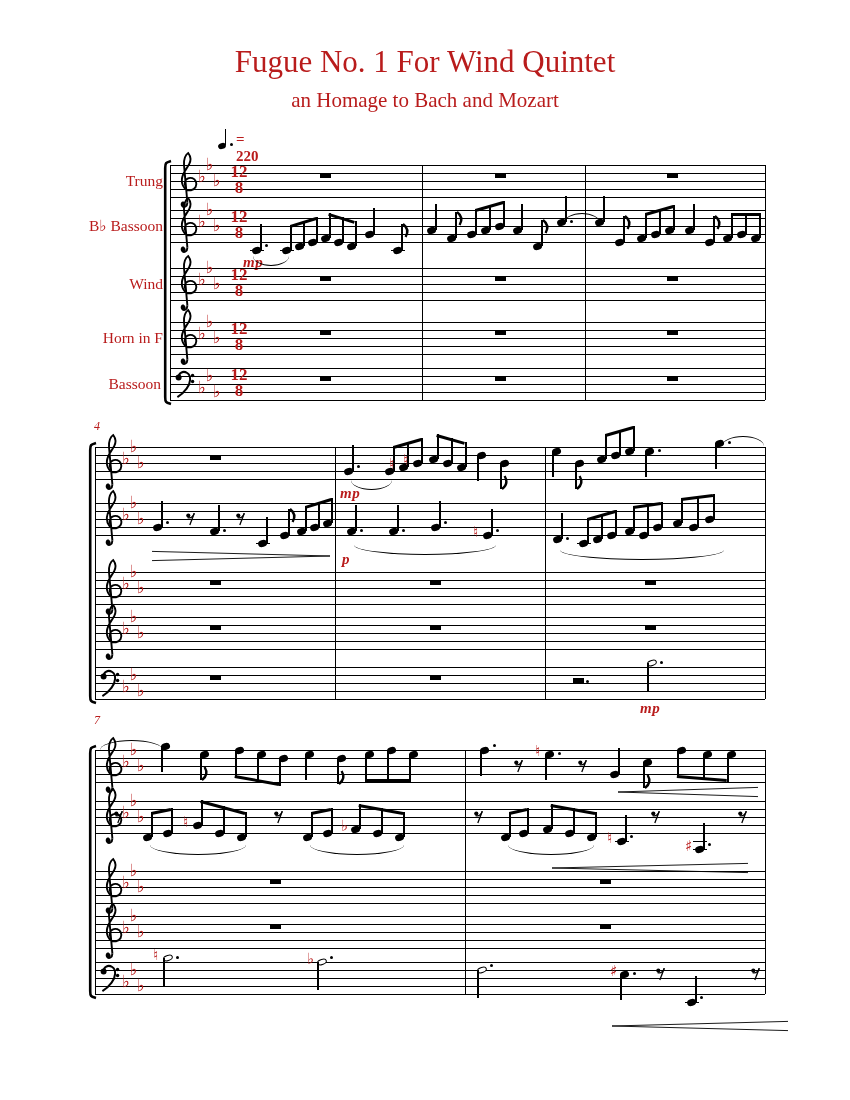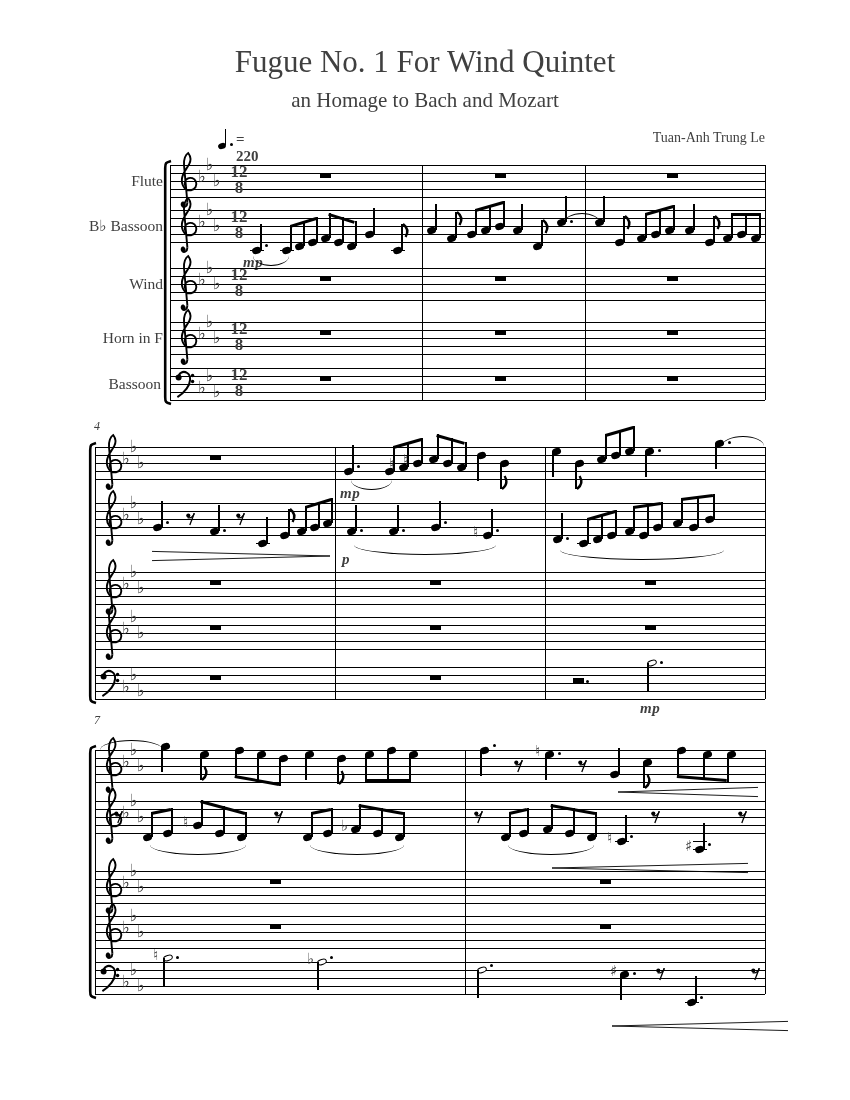--- a/index.html
+++ b/index.html
@@ -1,37 +1,36 @@
 <!DOCTYPE html>
 <html><head>
 <meta charset="utf-8">
 <style>
   html,body{margin:0;padding:0;background:#e8e8e8;}
   #page{position:relative;width:850px;height:1100px;background:#ffffff;overflow:hidden;
-        font-family:"Liberation Serif","DejaVu Serif",serif;color:#404040;}
+        font-family:"Liberation Serif","DejaVu Serif",serif;color:#b91c1c;}
   .abs{position:absolute;}
   #title{top:44px;left:0;width:850px;text-align:center;font-size:31px;}
   #subtitle{top:88px;left:0;width:850px;text-align:center;font-size:21px;}
   #composer{top:130px;left:465px;width:300px;text-align:right;font-size:14px;}
   #tempo-text{top:131px;left:236px;font-size:15px;font-weight:bold;}
   .dyn{font-style:italic;font-weight:bold;font-size:15px;letter-spacing:.5px;}
   .acc{font-family:"DejaVu Sans",sans-serif;font-size:15px;line-height:15px;}
   .ks{font-family:"DejaVu Sans",sans-serif;font-size:17px;line-height:15px;}
   .ts{font-weight:bold;font-size:17px;line-height:16px;width:26px;text-align:center;}
   .ilabel{text-align:right;font-size:15.5px;}
   .mnum{font-style:italic;font-size:12px;}
   svg{display:block;overflow:visible;}
 </style>
 </head>
 <body>
 
 <div id="page">
   <div class="abs" id="title">Fugue No. 1 For Wind Quintet</div>
   <div class="abs" id="subtitle">an Homage to Bach and Mozart</div>
-  <div class="abs" id="composer">Tuan-Anh Trung Le</div>
   <div class="abs">
     <div class="abs" style="left:218px;top:143px;width:8px;height:6px;background:#000;border-radius:50%;transform:rotate(-19deg);"></div>
     <div class="abs" style="left:224.6px;top:129px;width:1.3px;height:16px;background:#000;"></div>
     <div class="abs" style="left:230px;top:143px;width:3px;height:3px;background:#000;border-radius:50%;"></div>
     <div class="abs" id="tempo-text">= 220</div>
   </div>
   <div class="abs" id="score" style="left:0;top:0;width:850px;height:1100px;">
       <div class="abs" style="left: 162px; top: 159px; width: 10px; height: 247px;">
         <svg width="10" height="247" viewBox="0 0 10 247" xmlns="http://www.w3.org/2000/svg">
           <path d="M9 2 C4 3.5 3.2 3.5 3.2 9 L3.2 238 C3.2 243.5 4 243.5 9 245" fill="none" stroke="#000" stroke-width="2.6"></path>
@@ -39,21 +38,21 @@
       </div>
       <div class="abs" style="left: 170px; top: 165px; width: 1.2px; height: 235px; background: rgb(0, 0, 0);"></div>
       <div class="abs" style="left: 422px; top: 165px; width: 1.2px; height: 235px; background: rgb(0, 0, 0);"></div>
       <div class="abs" style="left: 585px; top: 165px; width: 1.2px; height: 235px; background: rgb(0, 0, 0);"></div>
       <div class="abs" style="left: 765px; top: 165px; width: 1.2px; height: 235px; background: rgb(0, 0, 0);"></div>
       <div class="abs" style="left: 170px; top: 165px; width: 595px; height: 1.1px; background: rgb(0, 0, 0);"></div>
       <div class="abs" style="left: 170px; top: 173px; width: 595px; height: 1.1px; background: rgb(0, 0, 0);"></div>
       <div class="abs" style="left: 170px; top: 181px; width: 595px; height: 1.1px; background: rgb(0, 0, 0);"></div>
       <div class="abs" style="left: 170px; top: 189px; width: 595px; height: 1.1px; background: rgb(0, 0, 0);"></div>
       <div class="abs" style="left: 170px; top: 197px; width: 595px; height: 1.1px; background: rgb(0, 0, 0);"></div>
-      <div class="abs ilabel" style="left: 0px; top: 172px; width: 163px;">Flute</div>
+      <div class="abs ilabel" style="left: 0px; top: 172px; width: 163px;">Trung</div>
       <div class="abs" style="left: 174px; top: 150px; width: 26px; height: 60px;">
         <svg width="26" height="60" viewBox="0 0 26 60" xmlns="http://www.w3.org/2000/svg">
           <path d="M13.4 52.6 L10 15 C9.5 9.5 11.5 4.5 14.2 3 C16.6 6.2 17.2 10.6 15 14.6 C12 19.6 8.4 23.2 7.9 29.2 C7.3 36.6 12 41 17 40.2 C21.3 39.4 23.4 35.2 21.9 31.6 C20.5 28.3 16.6 26.9 13.5 28.6 C10.9 30 9.9 33.3 11.4 36" fill="none" stroke="#000" stroke-width="1.9"></path>
           <path d="M13.4 52.6 C13.2 56.4 10.2 58.2 8.3 56.2 C6.9 54.7 7.7 52.3 9.7 52.2" fill="none" stroke="#000" stroke-width="1.9"></path>
           <circle cx="9.3" cy="54.3" r="2.2"></circle>
         </svg>
       </div>
       <div class="abs ks" style="left: 198px; top: 169px;">♭</div>
       <div class="abs ks" style="left: 205.4px; top: 157px;">♭</div>
       <div class="abs ks" style="left: 212.8px; top: 173px;">♭</div>

